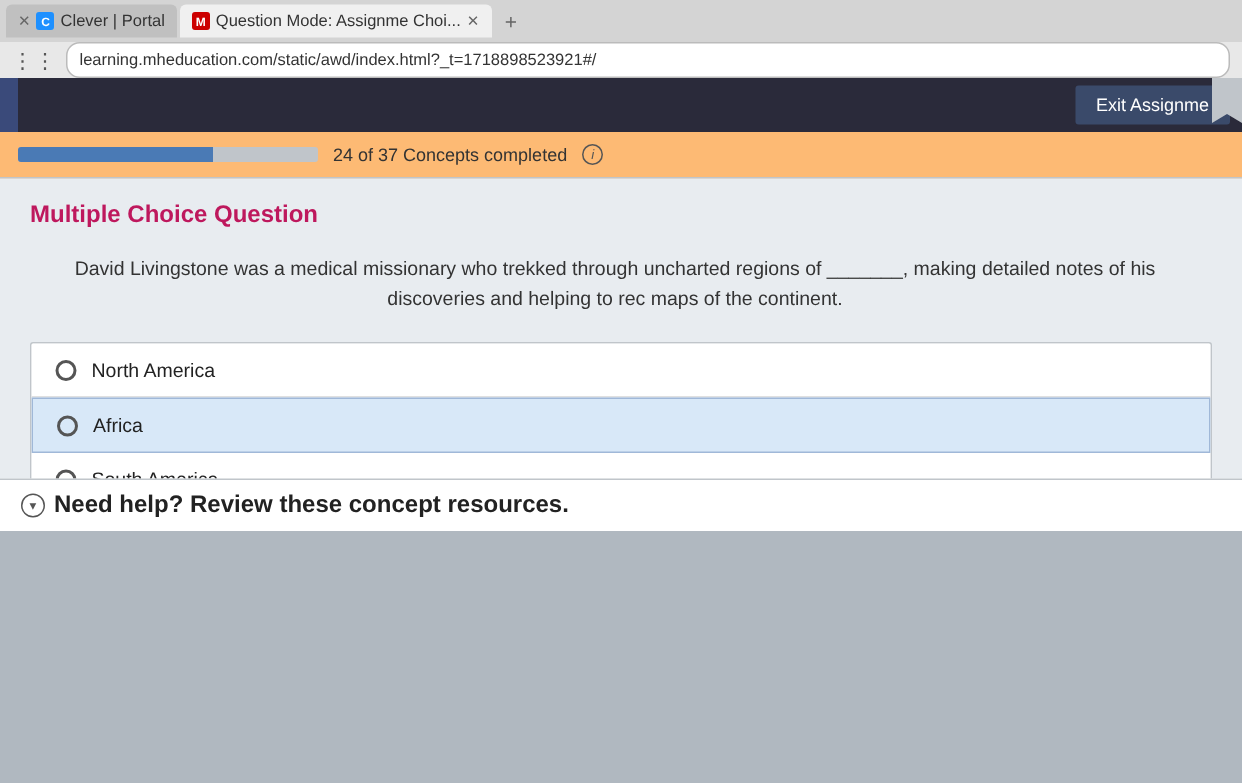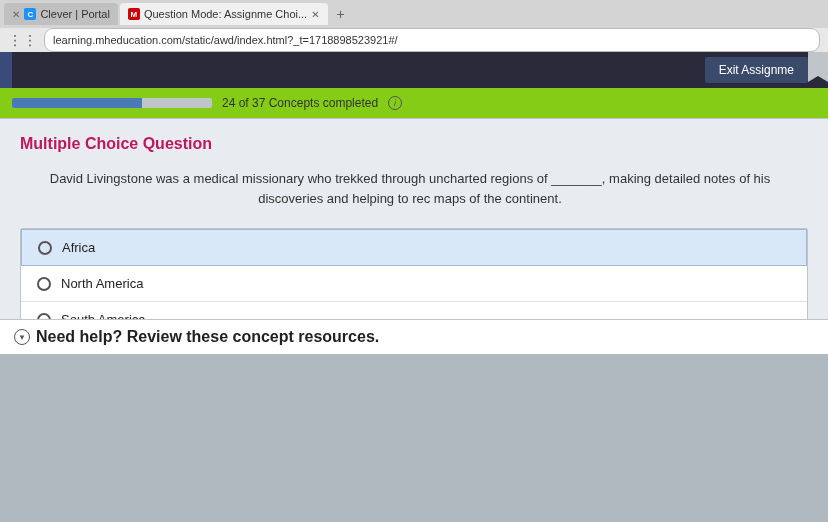--- a/index.html
+++ b/index.html
@@ -104,21 +104,21 @@
       overflow: hidden;
     }
 
     
     .top-nav {
       background: #2a2a3a;
       height: 36px;
       display: flex;
       align-items: center;
       justify-content: flex-end;
-      padding: 0 20px;
+      padding: 0 8px;
       position: relative;
     }
     .nav-left-strip {
       position: absolute;
       left: 0;
       top: 0;
       width: 12px;
       height: 36px;
       background: #3a4a7a;
     }
@@ -127,21 +127,21 @@
       color: white;
       border: none;
       padding: 6px 14px;
       font-size: 12px;
       cursor: pointer;
       border-radius: 2px;
     }
 
     
     .progress-area {
-      background: #84cc16;
+      background: #fdba74;
       padding: 8px 12px;
       display: flex;
       align-items: center;
       gap: 10px;
       border-bottom: 1px solid #c0c5ca;
     }
     .progress-bar-container {
       flex: 1;
       height: 10px;
       background: #c0c5ca;
@@ -317,30 +317,30 @@
     <span class="info-icon">i</span>
     <div class="page-corner"></div>
   </div>
 
   <div class="main-content">
     <div class="question-type-label">Multiple Choice Question</div>
     <div class="question-text">David Livingstone was a medical missionary who trekked through uncharted regions of _______, making detailed notes of his discoveries and helping to rec maps of the continent.</div>
 
     <div class="options-container">
 
+      <div class="option-row">
+        <span class="radio-circle"></span>
+        <span class="option-label">North America</span>
+      </div>
+
       <div class="option-row highlighted">
         <span class="radio-circle"></span>
         <span class="option-label">Africa</span>
       </div>
 
-      <div class="option-row">
-        <span class="radio-circle"></span>
-        <span class="option-label">North America</span>
-      </div>
-
 
       <div class="option-row">
         <span class="radio-circle"></span>
         <span class="option-label">South America</span>
       </div>
 
     </div>
 
     <div class="help-section">
       <span class="help-chevron">▾</span>

